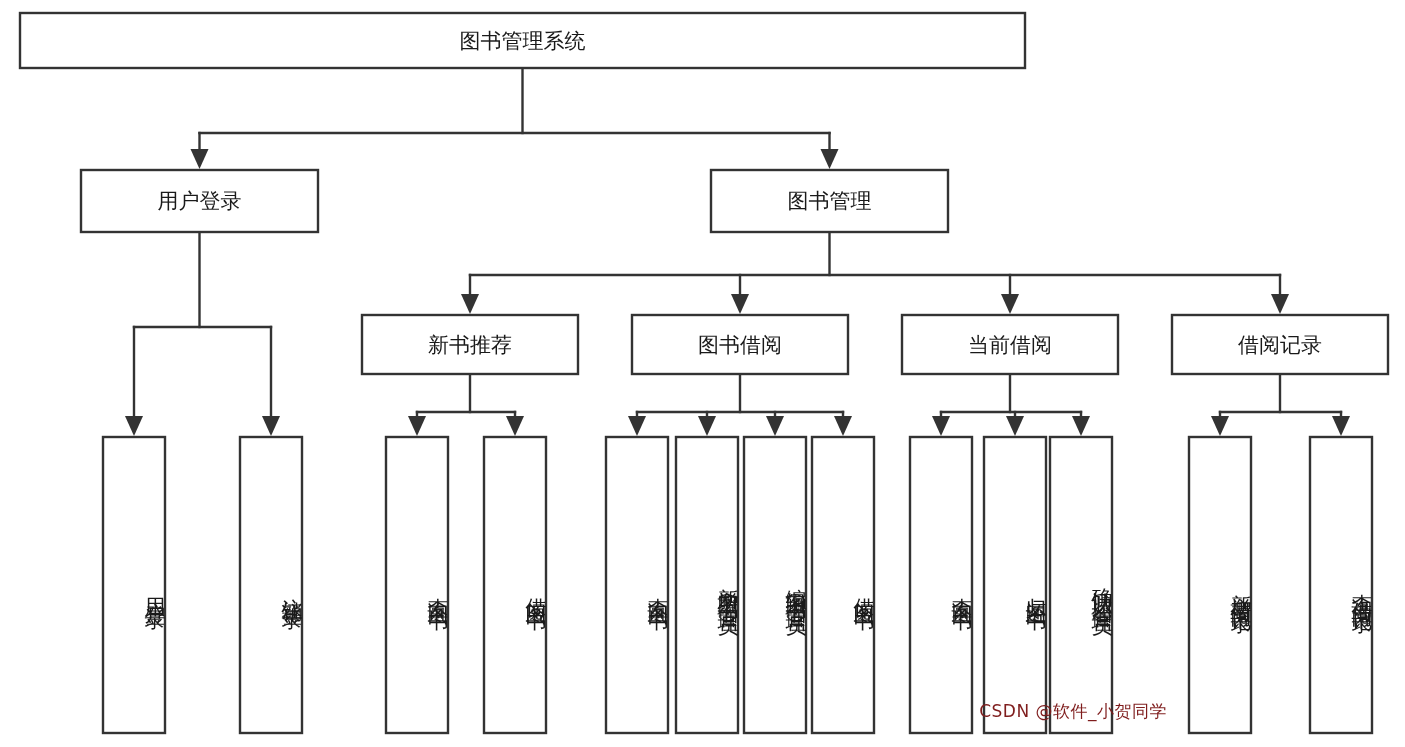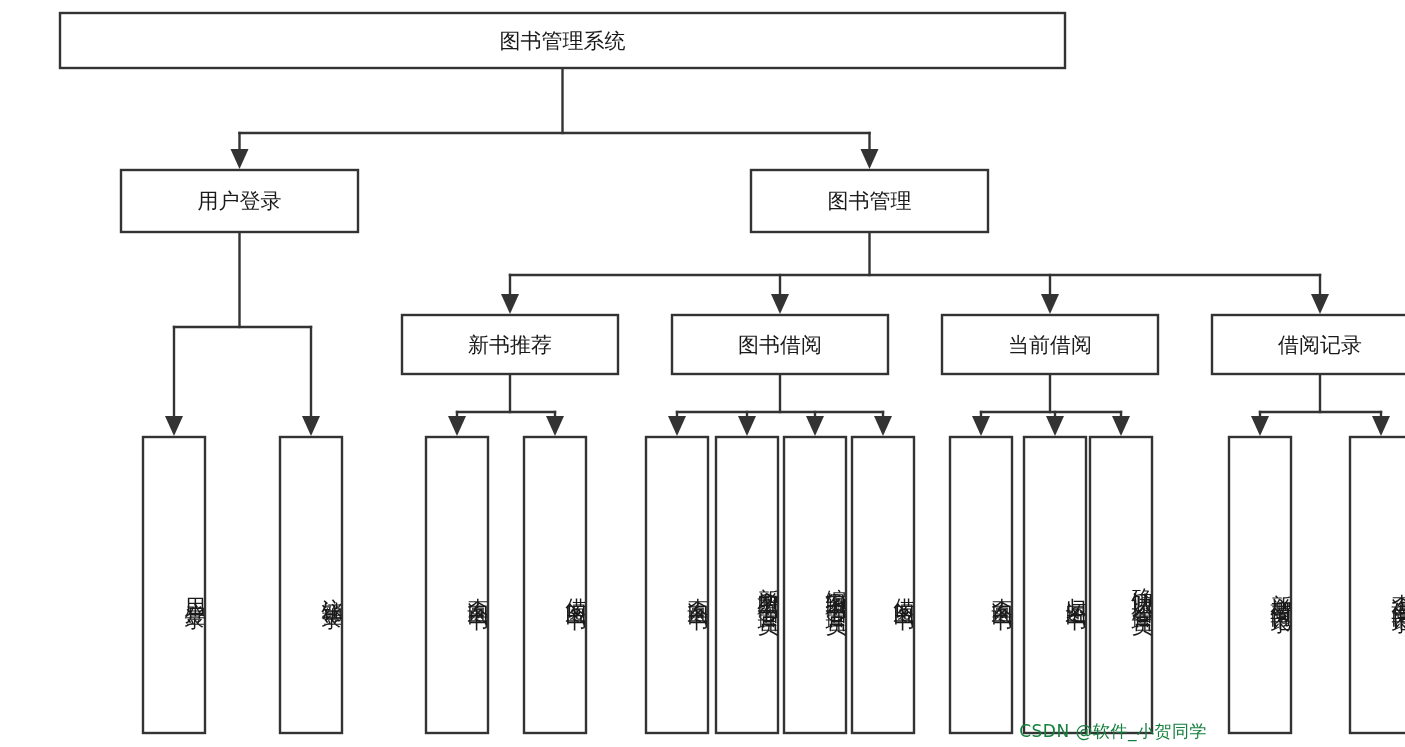--- a/index.html
+++ b/index.html
@@ -12,21 +12,20 @@
     width: 1405px;
     height: 747px;
     font-family: "DejaVu Sans", "Liberation Sans", sans-serif;
     overflow: hidden;
   }
   #diagram-root {
     position: relative;
     width: 1175px;
     height: 747px;
     background: #ffffff;
-    margin-left: 40px;
   }
   svg#tree-svg {
     position: absolute;
     left: 0;
     top: 0;
     width: 1405px;
     height: 747px;
     display: block;
   }
   .node-box {
@@ -62,24 +61,24 @@
     font-size: 21px;
     line-height: 1;
     letter-spacing: 4px;
     color: #1a1a1a;
     white-space: nowrap;
     pointer-events: none;
   }
   #watermark {
     position: absolute;
     right: 8px;
-    bottom: 4px;
+    bottom: 24px;
     font-family: "DejaVu Sans", "Liberation Sans", sans-serif;
     font-size: 17px;
-    color: #15803d;
+    color: #7f1d1d;
     letter-spacing: 0.5px;
     user-select: none;
   }
 </style>
 </head>
 <body>
 
 <div id="diagram-root">
 
   <svg id="tree-svg" viewBox="0 0 1405 747" xmlns="http://www.w3.org/2000/svg">

